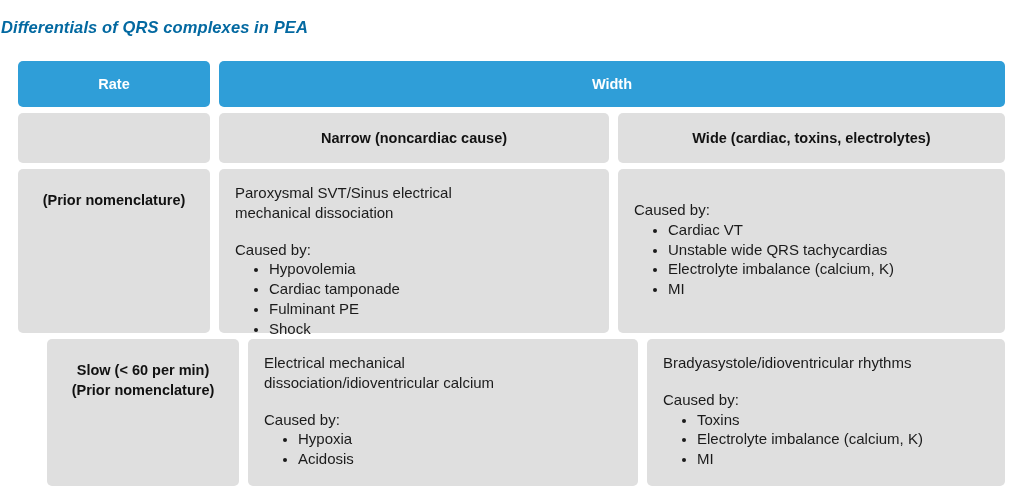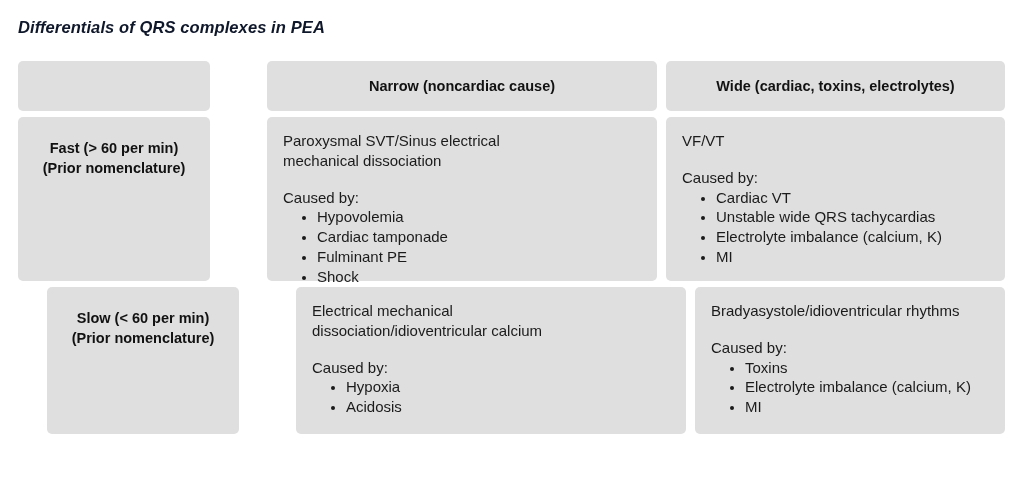--- a/index.html
+++ b/index.html
@@ -17,48 +17,48 @@
 
   .page {
     position: relative;
     width: 1024px;
     height: 502px;
     box-sizing: border-box;
   }
 
   .figure-title {
     position: absolute;
-    left: 18px;
+    left: 1px;
     top: 18px;
     font-size: 16.5px;
     font-weight: bold;
     font-style: italic;
     letter-spacing: 0.1px;
-    color: #0f172a;
+    color: #0369a1;
     white-space: nowrap;
     text-align: center;
   }
 
   .table {
     position: absolute;
     left: 18px;
     top: 61px;
     width: 987px;
   }
 
   .row {
     display: flex;
     gap: 9px;
     margin-bottom: 6px;
   }
   .row:last-child { margin-bottom: 0; padding-left: 29px; }
 
   
   .col-rate   { width: 192px; flex: 0 0 192px; }
-  .col-narrow { width: 390px; flex: 0 0 390px; margin-left: 48px; }
+  .col-narrow { width: 390px; flex: 0 0 390px; }
   .col-span   { flex: 1 1 auto; }
 
   .cell {
     box-sizing: border-box;
     border-radius: 5px;
     background: #dfdfdf;
   }
 
   .cell.blue {
     background: #2f9ed8;
@@ -137,55 +137,61 @@
 </style>
 </head>
 <body>
 
 <div class="page">
 
   <div class="figure-title">Differentials of QRS complexes in PEA</div>
 
   <div class="table">
 
+    <div class="row row-header">
+      <div class="cell blue col-rate">
+        <span>Rate</span>
+      </div>
+      <div class="cell blue col-span">
+        <span>Width</span>
+      </div>
+    </div>
 
     <div class="row row-sub">
       <div class="cell col-rate empty-cell">
         <span></span>
       </div>
       <div class="cell col-narrow">
         <span>Narrow (noncardiac cause)</span>
       </div>
       <div class="cell col-span">
         <span>Wide (cardiac, toxins, electrolytes)</span>
       </div>
     </div>
 
     <div class="row row-body row-fast">
       <div class="cell col-rate rate-cell">
         <div class="rate-label">
-          <span>Fast (&gt; 60 per min)</span>
           <span class="sub">(Prior nomenclature)</span>
         </div>
       </div>
 
       <div class="cell col-narrow content-cell">
         <p class="lead">Paroxysmal SVT/Sinus electrical
 mechanical dissociation</p>
         <p class="caused-label">Caused by:</p>
         <ul class="causes">
           <li>Hypovolemia</li>
           <li>Cardiac tamponade</li>
           <li>Fulminant PE</li>
           <li>Shock</li>
         </ul>
       </div>
 
       <div class="cell col-span content-cell">
-        <p class="lead">VF/VT</p>
         <p class="caused-label">Caused by:</p>
         <ul class="causes">
           <li>Cardiac VT</li>
           <li>Unstable wide QRS tachycardias</li>
           <li>Electrolyte imbalance (calcium, K)</li>
           <li>MI</li>
         </ul>
       </div>
     </div>
 

